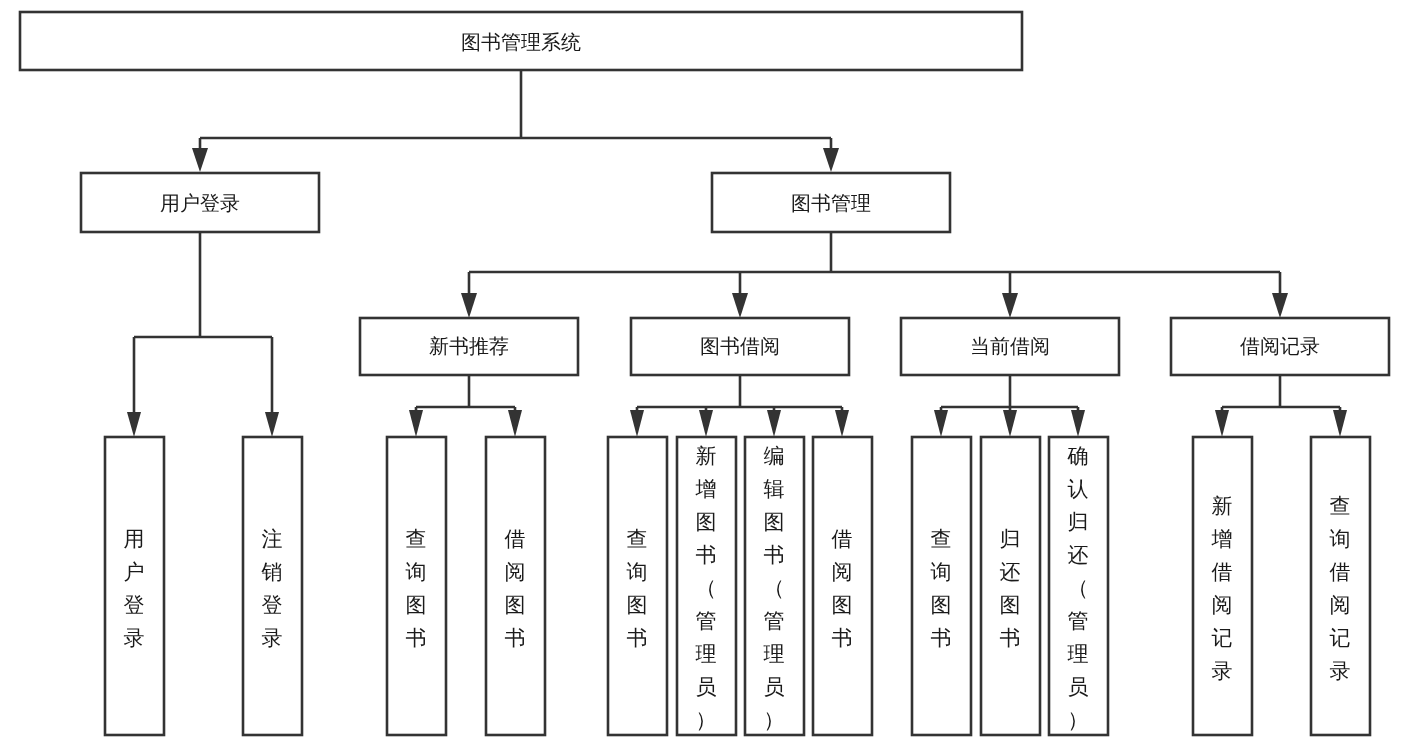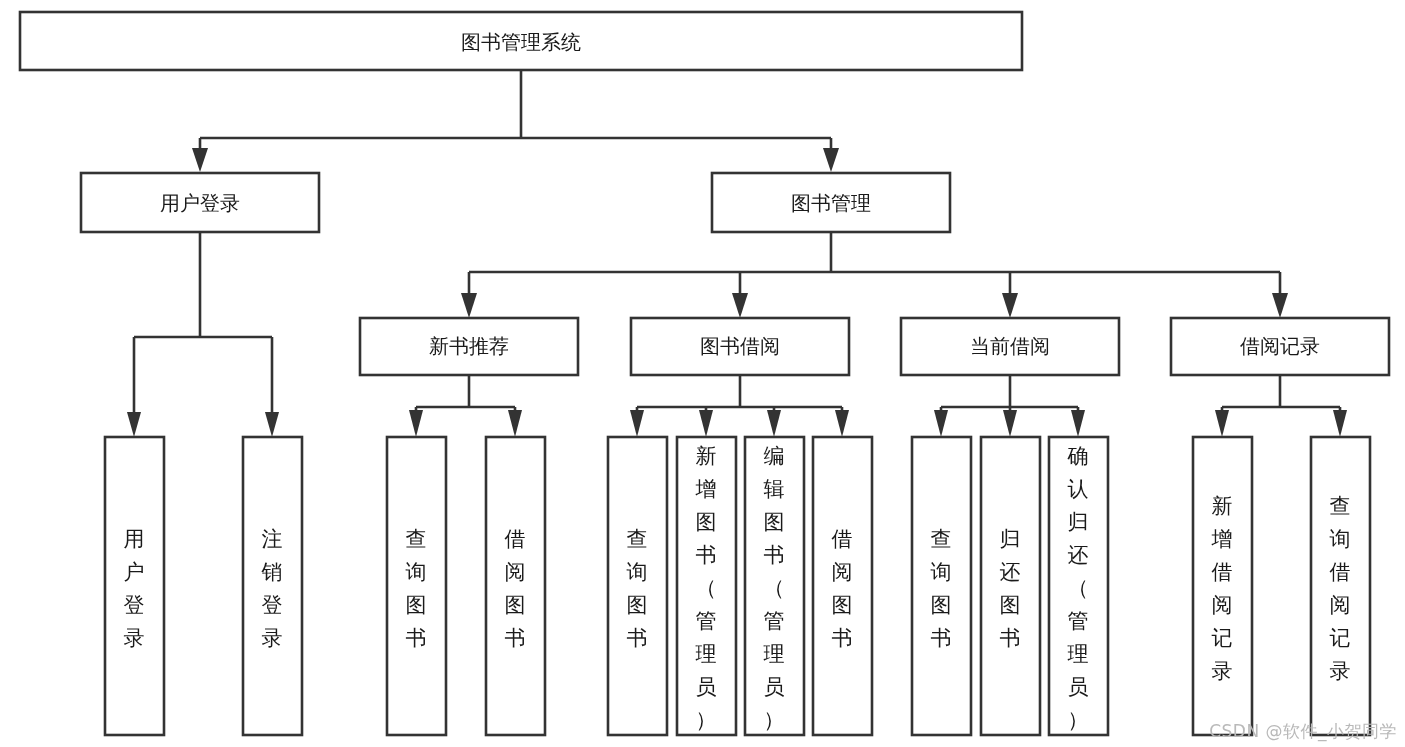--- a/index.html
+++ b/index.html
@@ -217,14 +217,13 @@
       <rect class="node-rect" x="1193" y="437" width="59" height="298"></rect>
       <text class="node-label-v" x="1222" y="520"><tspan x="1222" y="512.74">新</tspan><tspan x="1222" y="545.74">增</tspan><tspan x="1222" y="578.74">借</tspan><tspan x="1222" y="611.74">阅</tspan><tspan x="1222" y="644.74">记</tspan><tspan x="1222" y="677.74">录</tspan></text>
     </g>
     <g>
       <rect class="node-rect" x="1311" y="437" width="59" height="298"></rect>
       <text class="node-label-v" x="1340" y="520"><tspan x="1340" y="512.74">查</tspan><tspan x="1340" y="545.74">询</tspan><tspan x="1340" y="578.74">借</tspan><tspan x="1340" y="611.74">阅</tspan><tspan x="1340" y="644.74">记</tspan><tspan x="1340" y="677.74">录</tspan></text>
     </g>
 
   </svg>
 
-  <div class="watermark-text">CSDN @软件_小贺同学</div>
 </div>
 
 </body></html>

